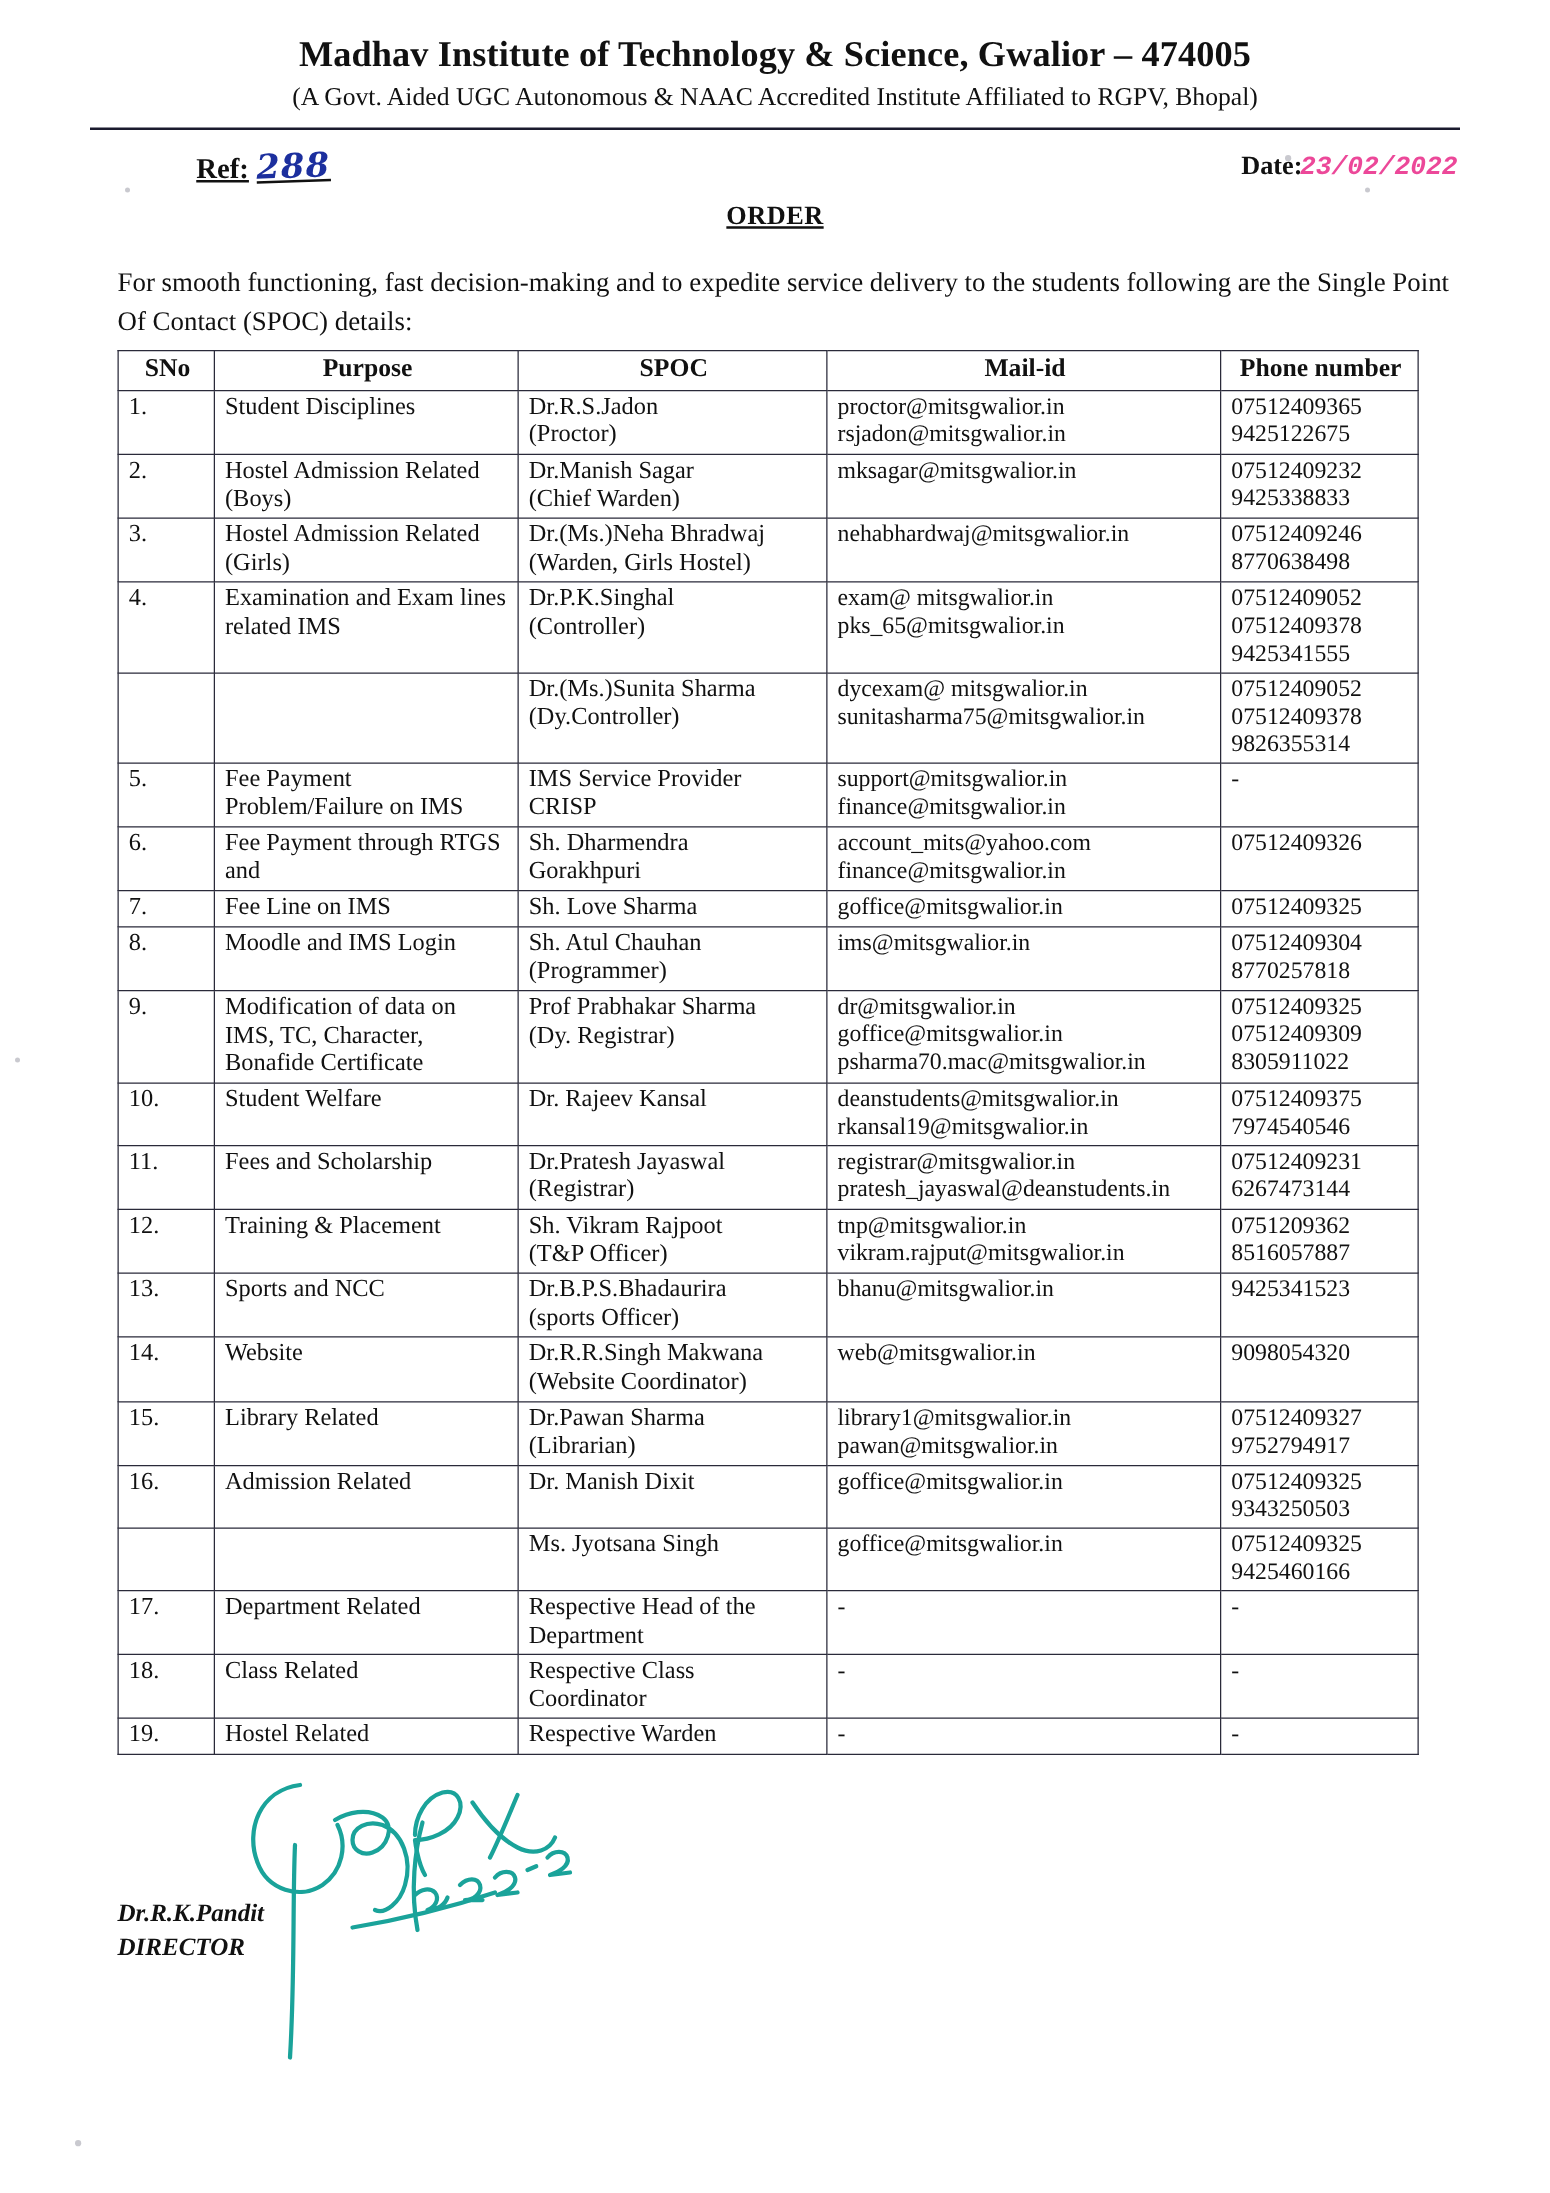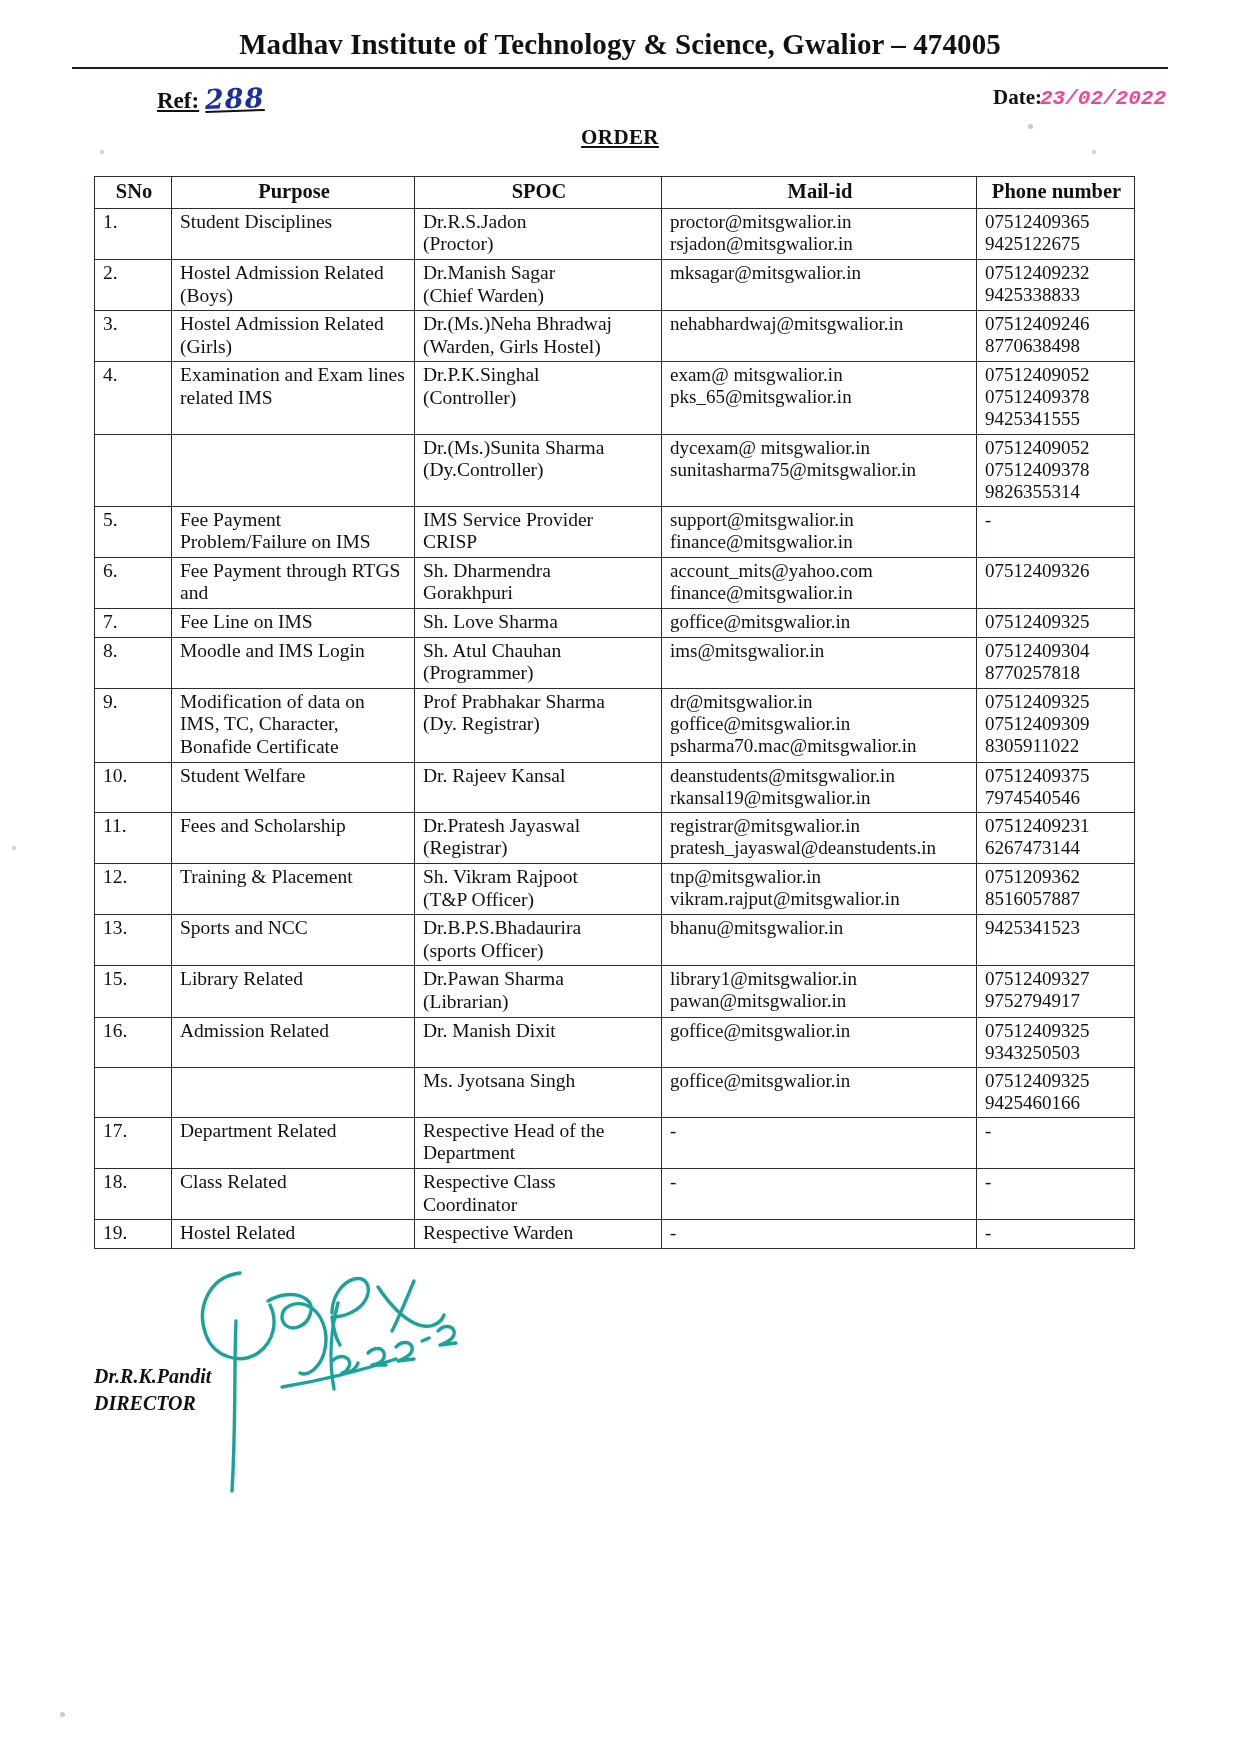--- a/index.html
+++ b/index.html
@@ -170,34 +170,36 @@
 
 <div class="page">
 
   <div class="speck" style="left:12px;top:846px;width:4px;height:4px;"></div>
   <div class="speck" style="left:1028px;top:124px;width:5px;height:5px;"></div>
   <div class="speck" style="left:1092px;top:150px;width:4px;height:4px;"></div>
   <div class="speck" style="left:100px;top:150px;width:4px;height:4px;"></div>
   <div class="speck" style="left:60px;top:1712px;width:5px;height:5px;"></div>
 
   <div class="inst-title">Madhav Institute of Technology &amp; Science, Gwalior – 474005</div>
+  <div class="inst-sub">(A Govt. Aided UGC Autonomous &amp; NAAC Accredited Institute Affiliated to RGPV, Bhopal)</div>
   <hr class="hr-rule">
 
   <div class="refline">
     <div class="ref-wrap">
       <span>Ref:</span>
       <span class="handwritten">288</span>
     </div>
     <div class="date-wrap">
       <span>Date:</span><span class="hw-digit">23/02/2022</span>
     </div>
   </div>
 
   <div class="order-title">ORDER</div>
 
+  <p class="intro">For smooth functioning, fast decision-making and to expedite service delivery to the students following are the Single Point Of Contact (SPOC) details:</p>
 
   <table class="spoc">
     <thead>
       <tr>
         <th class="c-sno">SNo</th>
         <th class="c-purpose">Purpose</th>
         <th class="c-spoc">SPOC</th>
         <th class="c-mail">Mail-id</th>
         <th class="c-phone">Phone number</th>
       </tr>
@@ -463,20 +465,38 @@
           </td>
           <td class="c-spoc">
             <span class="ml">Dr.B.P.S.Bhadaurira</span>
             <span class="ml">(sports Officer)</span>
           </td>
           <td class="c-mail">
             <span class="ml">bhanu@mitsgwalior.in</span>
           </td>
           <td class="c-phone">
             <span class="ml">9425341523</span>
+          </td>
+        </tr>
+        <tr>
+          <td class="c-sno">
+            <span class="ml">14.</span>
+          </td>
+          <td class="c-purpose">
+            <span class="ml">Website</span>
+          </td>
+          <td class="c-spoc">
+            <span class="ml">Dr.R.R.Singh Makwana</span>
+            <span class="ml">(Website Coordinator)</span>
+          </td>
+          <td class="c-mail">
+            <span class="ml">web@mitsgwalior.in</span>
+          </td>
+          <td class="c-phone">
+            <span class="ml">9098054320</span>
           </td>
         </tr>
         <tr class="pad-row">
           <td class="c-sno">
             <span class="ml">15.</span>
           </td>
           <td class="c-purpose">
             <span class="ml">Library Related</span>
           </td>
           <td class="c-spoc">

